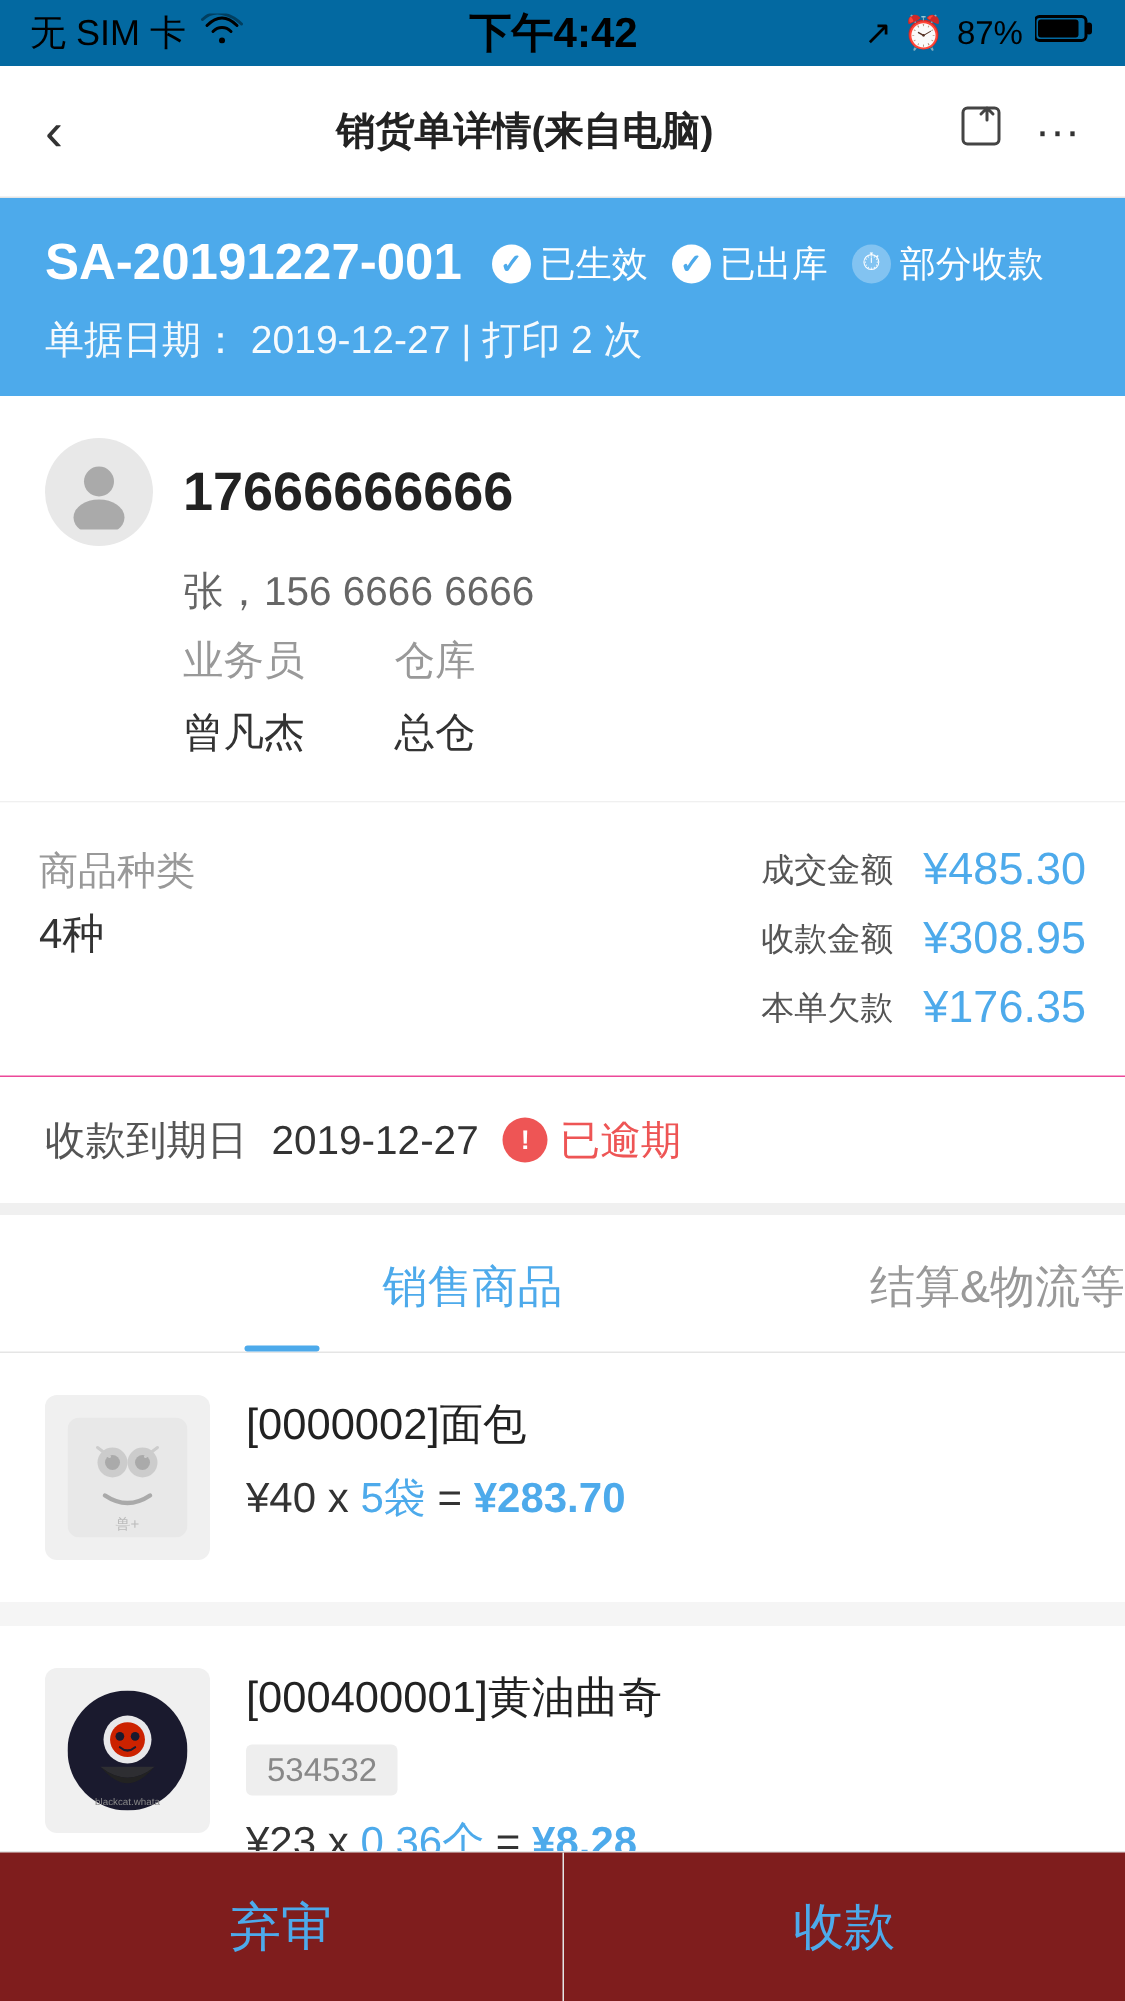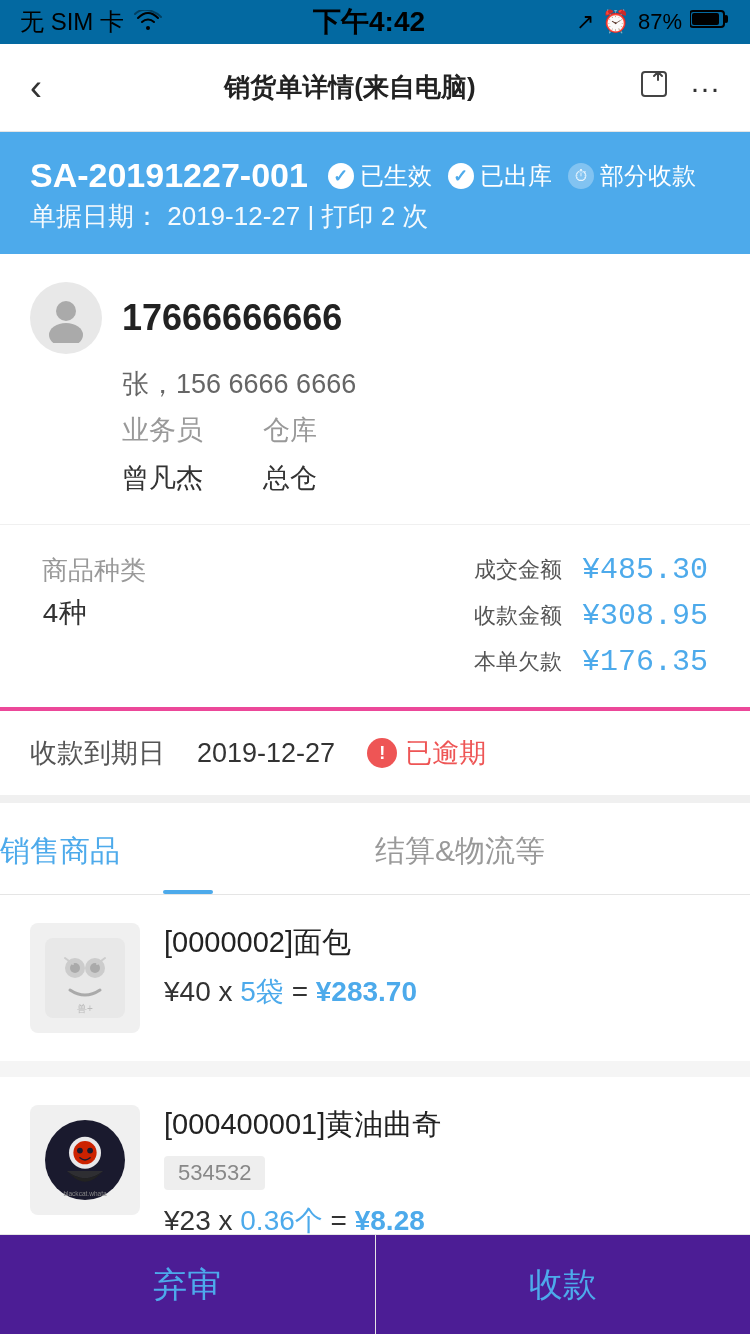--- a/index.html
+++ b/index.html
@@ -62,21 +62,21 @@
 
     
     .order-header {
       background: #4DAAEB;
       padding: 24px 30px 20px;
     }
     .order-header-top {
       display: flex;
       align-items: center;
       gap: 20px;
-      margin-bottom: 4px;
+      margin-bottom: 14px;
     }
     .order-id {
       font-size: 34px;
       font-weight: 700;
       color: #fff;
     }
     .order-badges {
       display: flex;
       align-items: center;
       gap: 16px;
@@ -154,43 +154,42 @@
       font-size: 27px;
       color: #555;
     }
     .customer-meta-item { display: flex; gap: 12px; flex-direction: column; }
     .meta-label { color: #999; }
     .meta-value { color: #333; }
 
     
     .summary-section {
       background: #fff;
-      padding: 28px 42px;
-      border-bottom: 4px solid #ec4899;
+      padding: 28px 26px;
+      border-bottom: 1px solid #ec4899;
       display: flex;
       justify-content: space-between;
       align-items: flex-start;
-      font-family: Liberation Mono, monospace;
     }
     .summary-left { display: flex; flex-direction: column; gap: 6px; }
     .summary-label { font-size: 26px; color: #999; }
     .summary-value { font-size: 28px; color: #333; }
     .summary-right { display: flex; flex-direction: column; gap: 12px; align-items: flex-end; }
     .summary-row { display: flex; gap: 20px; align-items: center; }
     .summary-row-label { font-size: 22px; color: #555; }
     .summary-row-amount { font-size: 30px; color: #4DAAEB; font-weight: 500; }
 
     
     .due-section {
       background: #fff;
       padding: 24px 30px;
       border-bottom: 8px solid #f0f0f0;
       display: flex;
       align-items: center;
-      gap: 32px;
+      gap: 16px;
       font-size: 27px;
       color: #555;
     }
     .due-label { }
     .due-date { color: #333; }
     .overdue-badge {
       display: flex; align-items: center; gap: 8px;
       background: transparent;
     }
     .overdue-icon {
@@ -205,21 +204,21 @@
     .overdue-text { color: #e55; font-size: 27px; }
 
     
     .tabs {
       background: #fff;
       display: flex;
       border-bottom: 1px solid #e5e5e5;
     }
     .tab {
       flex: 1;
-      text-align: left;
+      text-align: right;
       padding: 28px 0 22px;
       font-size: 30px;
       color: #999;
       position: relative;
       cursor: pointer;
     }
     .tab.active {
       color: #4DAAEB;
     }
     .tab.active::after {
@@ -270,21 +269,21 @@
     }
     .product-price .qty { color: #4DAAEB; }
     .product-price .total { color: #4DAAEB; font-weight: 600; }
 
     
     .bottom-bar {
       position: fixed;
       bottom: 0;
       width: 750px;
       height: 100px;
-      background: #4c1d95;
+      background: #7f1d1d;
       border-top: 1px solid #e5e5e5;
       display: flex;
     }
     .bottom-btn {
       flex: 1;
       display: flex;
       align-items: center;
       justify-content: center;
       font-size: 34px;
       cursor: pointer;

